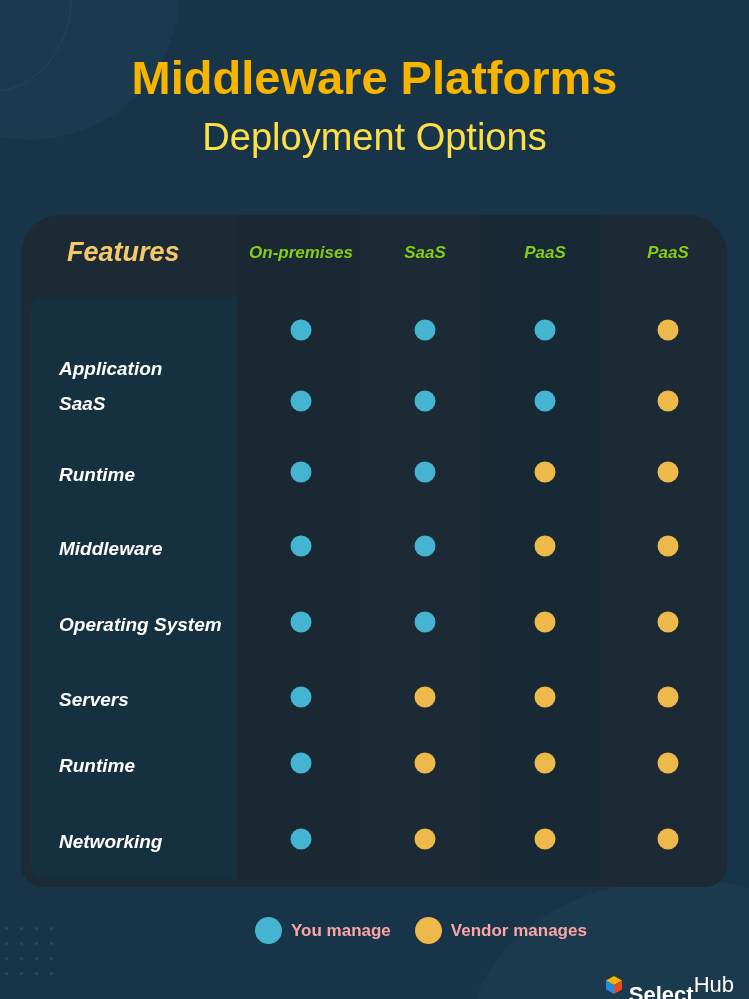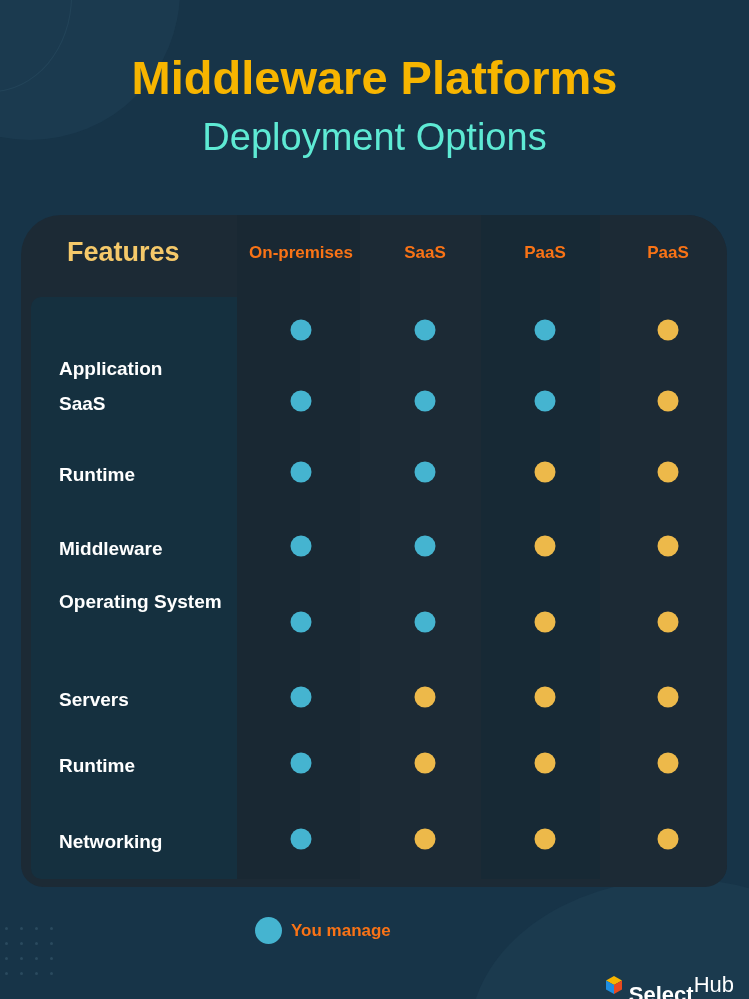--- a/index.html
+++ b/index.html
@@ -24,50 +24,50 @@
     position: absolute; left: 5px; top: 927px;
     display: grid; grid-template-columns: repeat(4, 15px); grid-auto-rows: 15px;
   }
   .dots span { width: 3px; height: 3px; border-radius: 50%; background: #2a4a5e; }
   .title {
     position: absolute; left: 0; right: 0; top: 50px; text-align: center;
     color: #f7b500; font-weight: bold; font-size: 47px; letter-spacing: 0px;
   }
   .subtitle {
     position: absolute; left: 0; right: 0; top: 116px; text-align: center;
-    color: #5eead4; font-size: 38px;
+    color: #fde047; font-size: 38px;
   }
   .panel {
     position: absolute; left: 21px; top: 215px; width: 706px; height: 672px;
-    background: #1c2a35; border-radius: 40px 40px 22px 22px; overflow: hidden;
+    background: #1c2a35; border-radius: 40px 40px 22px 22px; overflow: hidden; font-style: italic;
   }
   .col-bg { position: absolute; top: 0; bottom: 8px; }
   .feat-bg {
     position: absolute; left: 10px; top: 82px; width: 206px; bottom: 8px;
     background: #15303f; border-radius: 10px 0 0 10px;
   }
   .hdr-features {
     position: absolute; left: 46px; top: 22px; color: #f5c96a;
     font-size: 27px; font-weight: bold;
   }
   .hdr-col {
-    position: absolute; top: 28px; color: #f97316; font-size: 17px; font-weight: bold;
+    position: absolute; top: 28px; color: #84cc16; font-size: 17px; font-weight: bold;
     transform: translateX(-50%); white-space: nowrap;
   }
   .row-label {
     position: absolute; left: 38px; color: #ffffff; font-size: 19px; font-weight: bold;
     transform: translateY(-50%); white-space: nowrap;
   }
   .dot {
     position: absolute; width: 21px; height: 21px; border-radius: 50%;
     transform: translate(-50%, -50%);
   }
   .legend {
     position: absolute; top: 917px; left: 255px; display: flex; align-items: center;
-    color: #f97316; font-size: 17px; font-weight: bold;
+    color: #fca5a5; font-size: 17px; font-weight: bold;
   }
   .legend .ldot { width: 27px; height: 27px; border-radius: 50%; margin-right: 9px; }
   .legend .item { display: flex; align-items: center; margin-right: 24px; }
   .logo {
     position: absolute; right: 15px; top: 962px; display: flex; align-items: center;
     color: #ffffff; font-size: 22px;
   }
   .logo b { font-weight: bold; margin-top: 20px; }
   .logo-icon { width: 20px; height: 20px; margin-right: 5px; }
 </style>
@@ -123,21 +123,21 @@
     <div class="row-label" style="top: 260px;">Runtime</div>
     <div class="dot" style="left: 280px; top: 257px; background: rgb(69, 180, 208);"></div>
     <div class="dot" style="left: 404px; top: 257px; background: rgb(69, 180, 208);"></div>
     <div class="dot" style="left: 524px; top: 257px; background: rgb(237, 185, 74);"></div>
     <div class="dot" style="left: 647px; top: 257px; background: rgb(237, 185, 74);"></div>
     <div class="row-label" style="top: 334px;">Middleware</div>
     <div class="dot" style="left: 280px; top: 331px; background: rgb(69, 180, 208);"></div>
     <div class="dot" style="left: 404px; top: 331px; background: rgb(69, 180, 208);"></div>
     <div class="dot" style="left: 524px; top: 331px; background: rgb(237, 185, 74);"></div>
     <div class="dot" style="left: 647px; top: 331px; background: rgb(237, 185, 74);"></div>
-    <div class="row-label" style="top: 387px;">Operating System</div>
+    <div class="row-label" style="top: 410px;">Operating System</div>
     <div class="dot" style="left: 280px; top: 407px; background: rgb(69, 180, 208);"></div>
     <div class="dot" style="left: 404px; top: 407px; background: rgb(69, 180, 208);"></div>
     <div class="dot" style="left: 524px; top: 407px; background: rgb(237, 185, 74);"></div>
     <div class="dot" style="left: 647px; top: 407px; background: rgb(237, 185, 74);"></div>
     <div class="row-label" style="top: 485px;">Servers</div>
     <div class="dot" style="left: 280px; top: 482px; background: rgb(69, 180, 208);"></div>
     <div class="dot" style="left: 404px; top: 482px; background: rgb(237, 185, 74);"></div>
     <div class="dot" style="left: 524px; top: 482px; background: rgb(237, 185, 74);"></div>
     <div class="dot" style="left: 647px; top: 482px; background: rgb(237, 185, 74);"></div>
     <div class="row-label" style="top: 551px;">Runtime</div>
@@ -150,20 +150,24 @@
     <div class="dot" style="left: 404px; top: 624px; background: rgb(237, 185, 74);"></div>
     <div class="dot" style="left: 524px; top: 624px; background: rgb(237, 185, 74);"></div>
     <div class="dot" style="left: 647px; top: 624px; background: rgb(237, 185, 74);"></div>
   </div>
 
 <div class="legend">
   <div class="item">
     <span class="ldot" id="ldot-you" style="background: rgb(69, 180, 208);"></span>
     <span>You manage</span>
   </div>
+  <div class="item">
+    <span class="ldot" id="ldot-vendor" style="background: rgb(237, 185, 74);"></span>
+    <span>Vendor manages</span>
+  </div>
 </div>
 
 <div class="logo">
   <svg class="logo-icon" viewBox="0 0 20 20">
     <polygon points="10,1 18,5.5 10,10 2,5.5" fill="#f7b500"></polygon>
     <polygon points="2,5.5 10,10 10,19 2,14.5" fill="#1f8ee0"></polygon>
     <polygon points="18,5.5 18,14.5 10,19 10,10" fill="#ea4a1f"></polygon>
   </svg>
   <b>Select</b>
     <span>Hub</span>

